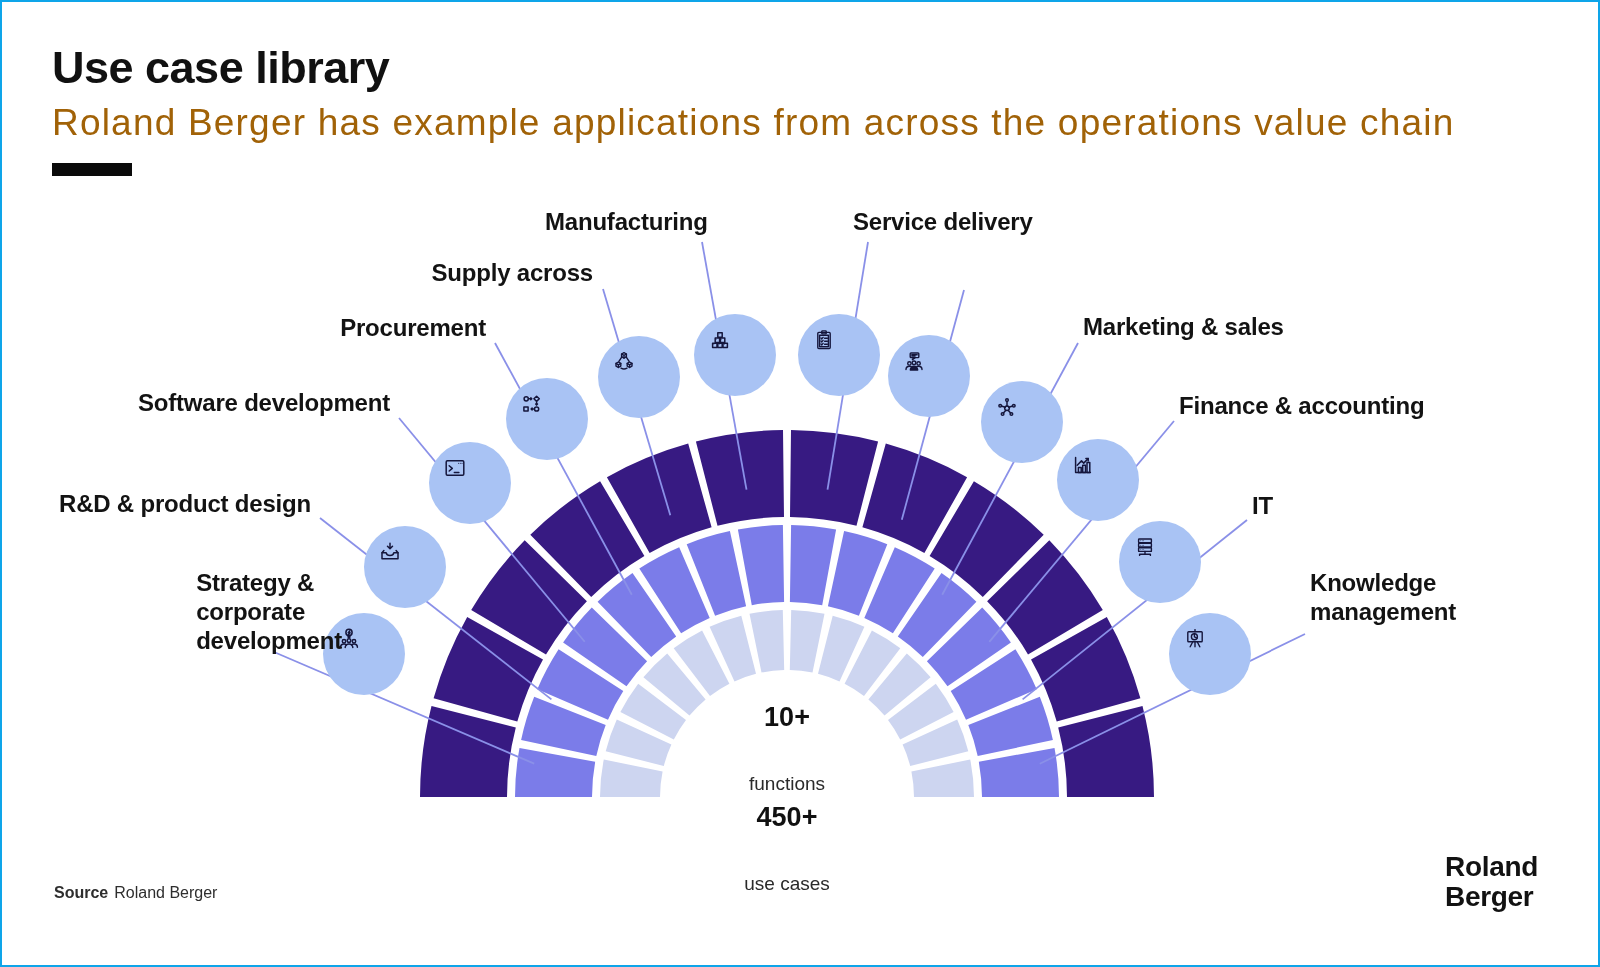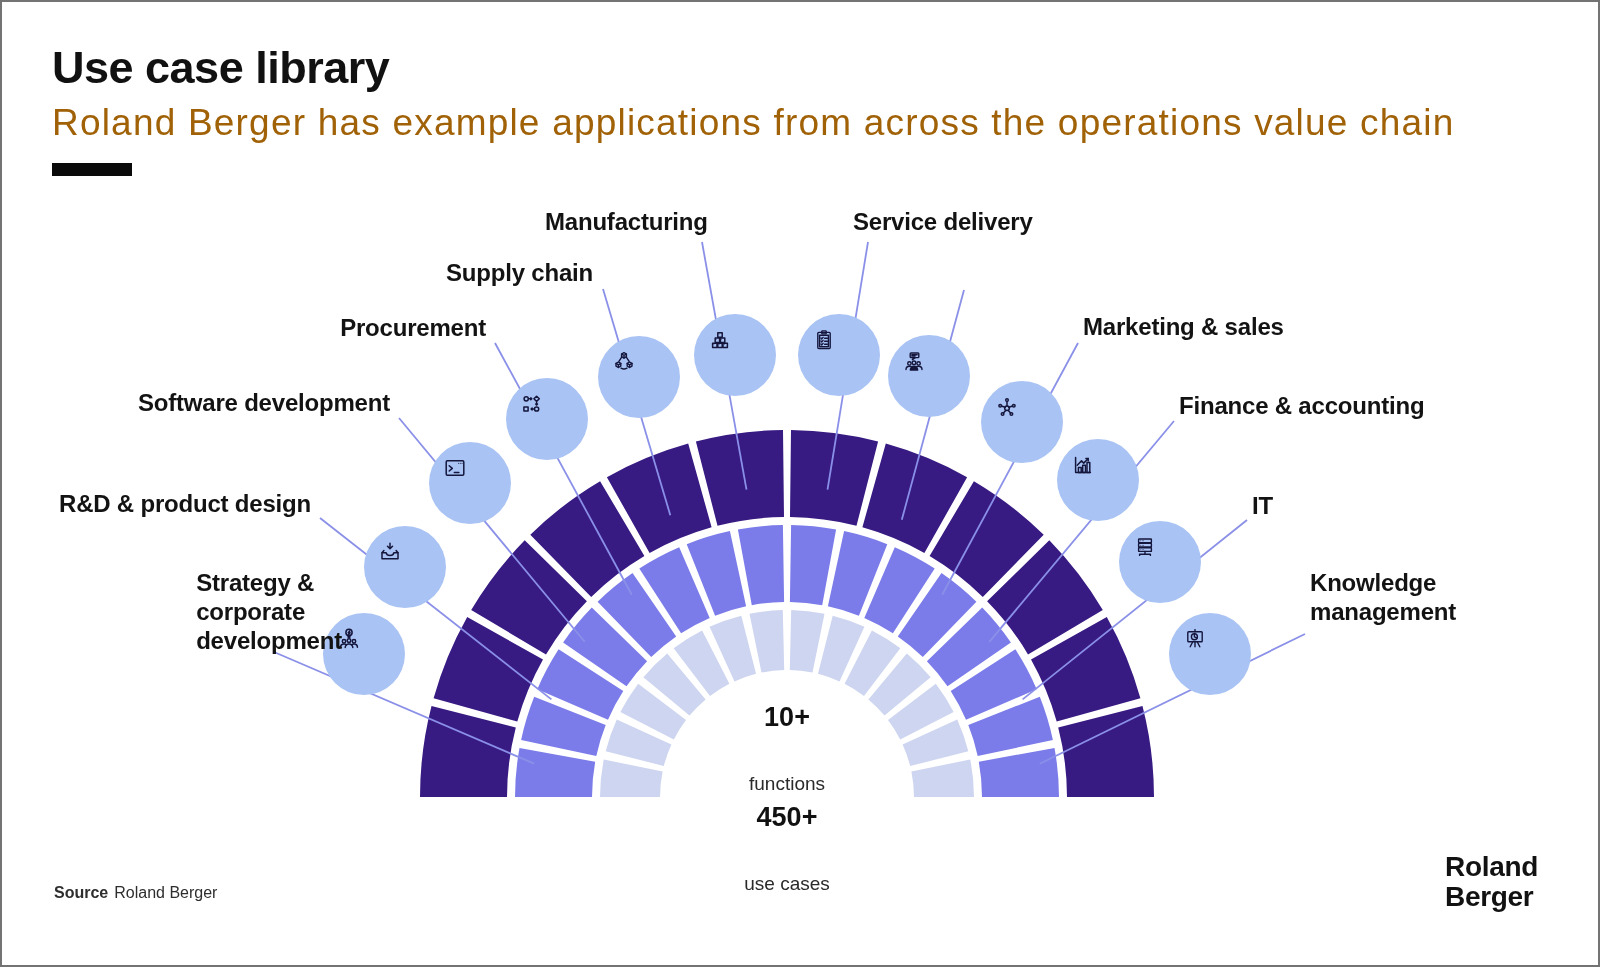--- a/index.html
+++ b/index.html
@@ -1,18 +1,18 @@
 <!DOCTYPE html>
 <html><head>
 <meta charset="utf-8">
 <style>
   html,body{margin:0;padding:0;background:#e8e8e8;}
   .canvas{
     position:relative; width:1596px; height:963px; background:#ffffff;
-    border:2px solid #737373; overflow:hidden;
+    border:2px solid #0ea5e9; overflow:hidden;
     font-family:"Liberation Sans", sans-serif; color:#141414;
   }
   .title{
     position:absolute; left:50px; top:40px;
     font-size:45px; font-weight:800; letter-spacing:-0.5px; color:#111;
   }
   .subtitle{
     position:absolute; left:50px; top:100px;
     font-size:37px; font-weight:400; letter-spacing:1.2px; color:#a16207;
   }
@@ -264,21 +264,21 @@
     <div>Roland</div>
     <div>Berger</div>
   </div>
 
 <div class="fn-label" style="top: 566px; right: 1256px; text-align: left;">Strategy &amp;
 corporate
 development</div>
     <div class="fn-label" style="top: 386px; right: 1208px; text-align: right;">Software development</div>
     <div class="fn-label" style="top: 487px; right: 1287px; text-align: right;">R&amp;D &amp; product design</div>
     <div class="fn-label" style="top: 311px; right: 1112px; text-align: right;">Procurement</div>
-    <div class="fn-label" style="top: 256px; right: 1005px; text-align: right;">Supply chain</div>
+    <div class="fn-label" style="top: 256px; right: 1005px; text-align: right;">Supply across</div>
     <div class="fn-label" style="top: 205px; left: 543px; text-align: left;">Manufacturing</div>
     <div class="fn-label" style="top: 205px; left: 851px; text-align: center;">Service delivery</div>
     <div class="fn-label" style="top: 310px; left: 1081px; text-align: left;">Marketing &amp; sales</div>
     <div class="fn-label" style="top: 389px; left: 1177px; text-align: left;">Finance &amp; accounting</div>
     <div class="fn-label" style="top: 489px; left: 1250px; text-align: left;">IT</div>
     <div class="fn-label" style="top: 566px; left: 1308px; text-align: left;">Knowledge
 management</div>
   </div>
 
 </body></html>

